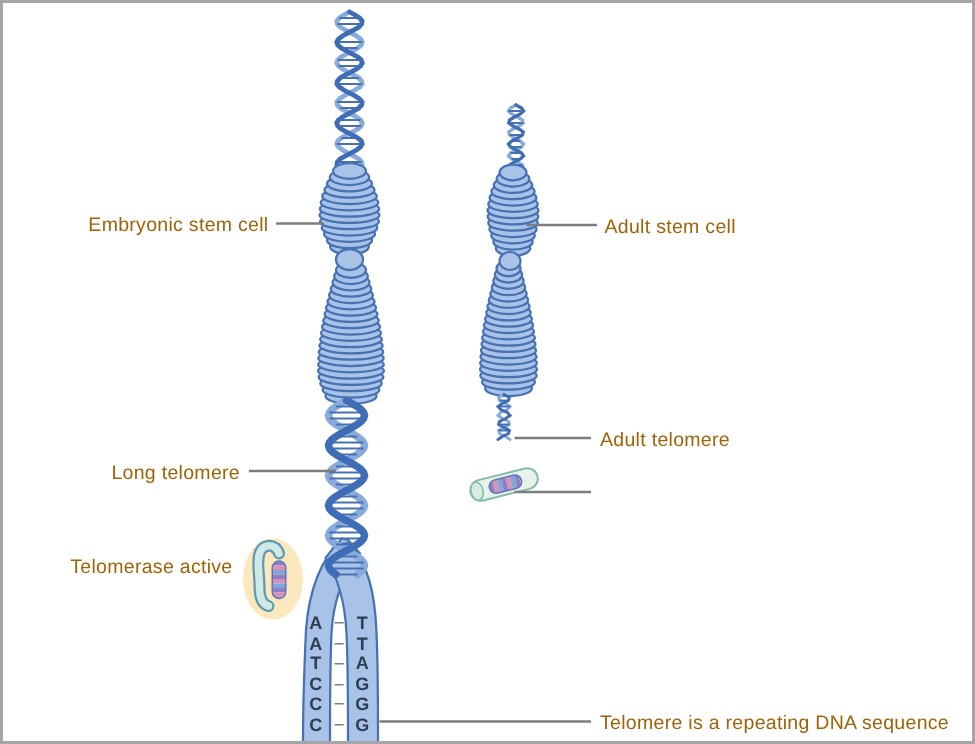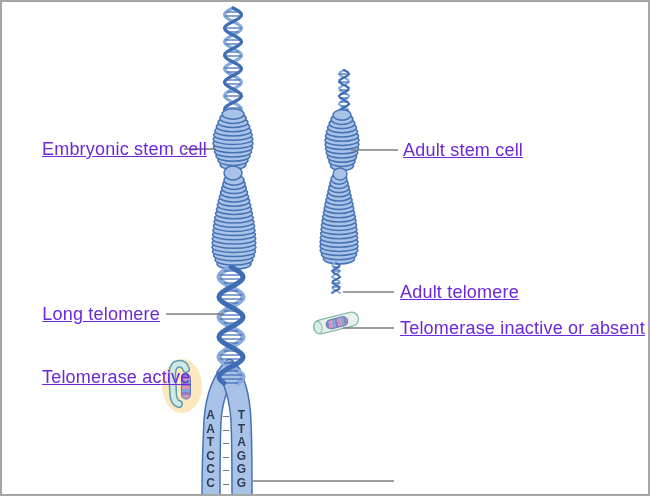--- a/index.html
+++ b/index.html
@@ -3,22 +3,22 @@
 <meta charset="utf-8">
 <style>
   html,body{margin:0;padding:0;background:#ffffff;}
   .canvas{
     position:relative;width:650px;height:496px;box-sizing:border-box;
     border:2px solid #a6a6a6;background:#ffffff;overflow:hidden;
     font-family:"Liberation Sans",sans-serif;
   }
   .canvas svg{position:absolute;left:0;top:0;}
   .lbl{
-    position:absolute;font-size:18px;line-height:15px;color:#6d28d9;
-    letter-spacing:.2px;white-space:nowrap;text-decoration:underline;
+    position:absolute;font-size:13px;line-height:15px;color:#a16207;
+    letter-spacing:.2px;white-space:nowrap;
   }
   .lbl.r{text-align:right;}
   .seq{position:absolute;left:198px;top:406px;display:flex;flex-direction:column;}
   .seq-row{
     display:grid;grid-template-columns:21px 10px 21px;height:13.6px;
     align-items:center;justify-items:center;
     font-size:12px;font-weight:700;color:#2e3e52;
   }
   .seq-dash{font-weight:400;font-size:11px;color:#45505e;}
 </style>
@@ -220,22 +220,22 @@
   <div class="lbl r" style="left:40px;width:137px;top:140px;">Embryonic stem cell</div>
 
   <div class="lbl r" style="left:40px;width:118px;top:305px;">Long telomere</div>
 
   <div class="lbl r" style="left:40px;width:113px;top:368px;">Telomerase active</div>
 
   <div class="lbl" style="left:401px;top:141px;text-align:center;">Adult stem cell</div>
 
   <div class="lbl" style="left:398px;top:283px;">Adult telomere</div>
 
-  <div class="lbl" style="left:398px;top:319px;">Telomerase inactive or absent</div>
-
+
+  <div class="lbl" style="left:398px;top:472px;">Telomere is a repeating DNA sequence</div>
 
   <div class="seq">
       <div class="seq-row">
         <span class="seq-left">A</span>
         <span class="seq-dash">–</span>
         <span class="seq-right">T</span>
       </div>
       <div class="seq-row">
         <span class="seq-left">A</span>
         <span class="seq-dash">–</span>

